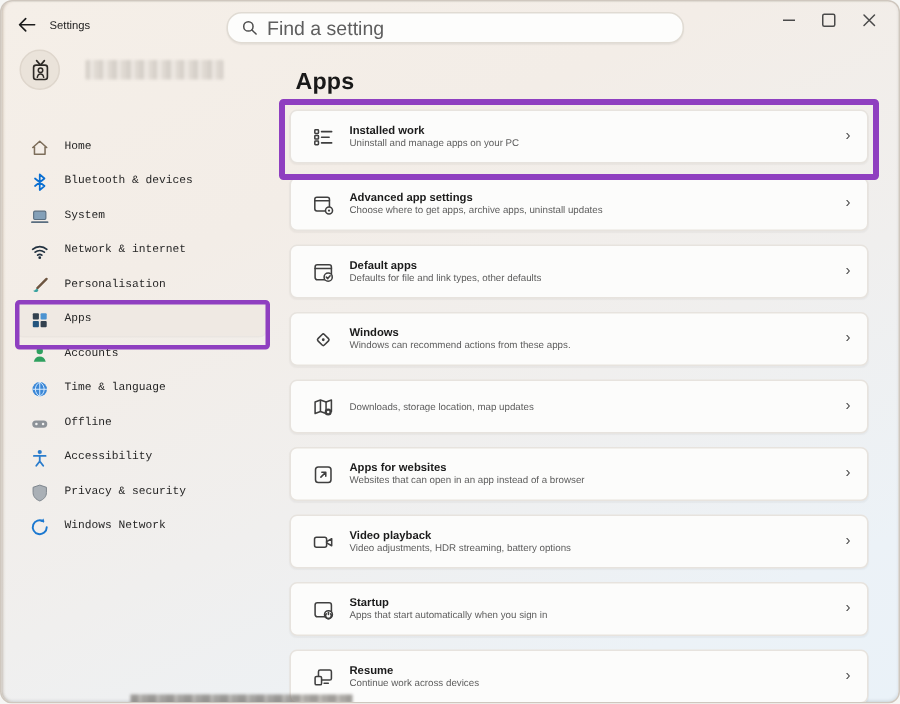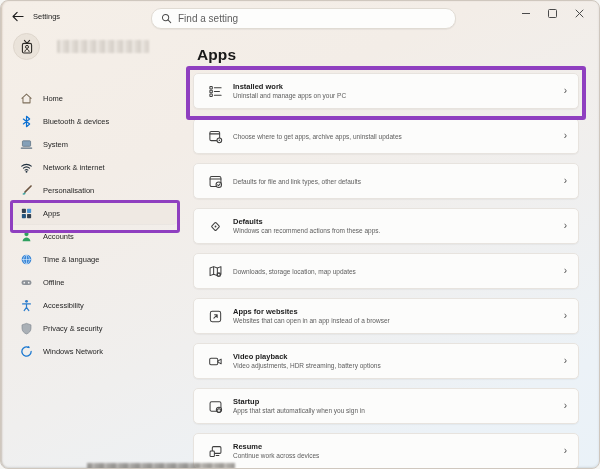--- a/index.html
+++ b/index.html
@@ -20,41 +20,41 @@
   .back-btn{position:absolute;left:9px;top:8px;width:15px;height:15px;display:flex;align-items:center;justify-content:center;border-radius:3px;cursor:pointer;}
   .app-title{position:absolute;left:32px;top:9px;font-size:7.5px;color:#1c1c1c;line-height:13px;}
   .search-box{
     position:absolute;left:150px;top:7px;width:303px;height:19px;border-radius:10px;
     background:#fdfdfc;border:1px solid #e0dbd3;box-shadow:0 1px 1px rgba(0,0,0,.05);
     display:flex;align-items:center;
   }
   .search-box svg{margin:0 6px 0 9px;flex:0 0 auto;}
   .search-box input{
     border:none;outline:none;background:transparent;flex:1;height:100%;
-    font-family:inherit;font-size:10px;color:#3a3a3a;padding:0;
+    font-family:inherit;font-size:13px;color:#3a3a3a;padding:0;
   }
   .search-box input::placeholder{color:#5e5e5e;opacity:1;}
   .win-controls{position:absolute;right:0;top:0;height:30px;display:flex;align-items:flex-start;}
   .win-btn{width:27px;height:24px;display:flex;align-items:center;justify-content:center;cursor:pointer;}
   .glyph-min{width:8px;height:1px;background:#4a4a4a;}
   .glyph-max{width:7px;height:7px;border:1px solid #4a4a4a;border-radius:1.5px;}
   
   .user-area{position:absolute;left:12px;top:32px;display:flex;align-items:center;gap:17px;}
   .avatar{width:25px;height:25px;border-radius:50%;background:#eae3da;border:1px solid #ded6cc;display:flex;align-items:center;justify-content:center;}
   .user-name-blur{
     width:92px;height:13px;border-radius:1px;opacity:.75;filter:blur(1px);
     background:repeating-linear-gradient(90deg,#cdc7c0 0 3px,#e9e4de 3px 6px,#d8d2cb 6px 9px);
   }
   
   .sidebar{position:absolute;left:10px;top:86px;width:166px;display:flex;flex-direction:column;gap:1px;}
   .side-item{
     height:22px;display:flex;align-items:center;gap:10px;padding-left:9px;
     border-radius:4px;cursor:pointer;
   }
-  .side-item .lbl{font-size:7.5px;color:#262626;white-space:nowrap;}
+  .side-item .lbl{font-size:7.5px;color:#262626;white-space:nowrap;font-family:Liberation Mono, monospace;}
   .side-item.selected{background:#efe9e3;box-shadow:0 0 0 1px rgba(0,0,0,.03);}
   .side-item svg{flex:0 0 auto;}
   
   .page-heading{position:absolute;left:196px;top:35px;font-size:15.5px;font-weight:700;color:#191919;letter-spacing:.1px;}
   .cards{position:absolute;left:192px;top:72px;width:386px;}
   .card{
     height:34px;margin-bottom:9px;background:#fcfcfb;border:1px solid #e7e3de;border-radius:5px;
     display:flex;align-items:center;cursor:pointer;box-shadow:0 1px 1px rgba(0,0,0,.04);
   }
   .card .c-icon{flex:0 0 auto;margin:0 10px 0 13px;display:flex;align-items:center;justify-content:center;width:16px;}
@@ -267,51 +267,53 @@
           <svg width="15" height="15" viewBox="0 0 16 16">
             <g fill="none" stroke="#3f3f3f" stroke-width="1.1" stroke-linecap="round">
               <rect x="2" y="2.6" width="10.4" height="9.8" rx="1.5"></rect>
               <path d="M2 5.2h10.4"></path>
               <circle cx="12.1" cy="12.1" r="2.5" fill="#fbfbfa"></circle>
               <circle cx="12.1" cy="12.1" r="0.8" fill="#3f3f3f" stroke="none"></circle>
             </g>
           </svg>
         </span>
       <span class="c-text">
+        <span class="c-title" style="display:block">Advanced app settings</span>
         <span class="c-desc" style="display:block">Choose where to get apps, archive apps, uninstall updates</span>
       </span>
       <span class="c-chevron">›</span>
     </div>
 
     <div class="card">
       <span class="c-icon">
           <svg width="15" height="15" viewBox="0 0 16 16">
             <g fill="none" stroke="#3f3f3f" stroke-width="1.1" stroke-linecap="round">
               <rect x="2.2" y="2.6" width="11.6" height="10.8" rx="1.6"></rect>
               <path d="M2.2 5.3h11.6"></path>
               <circle cx="11.5" cy="11.5" r="2.9" fill="#fbfbfa"></circle>
               <path d="M10.2 11.5l1 1 1.7-2" stroke-linejoin="round"></path>
             </g>
           </svg>
         </span>
       <span class="c-text">
+        <span class="c-title" style="display:block">Default apps</span>
         <span class="c-desc" style="display:block">Defaults for file and link types, other defaults</span>
       </span>
       <span class="c-chevron">›</span>
     </div>
 
     <div class="card">
       <span class="c-icon">
           <svg width="15" height="15" viewBox="0 0 16 16">
             <rect x="4.8" y="4.8" width="6.4" height="6.4" rx="1.1" transform="rotate(45 8 8)" fill="none" stroke="#3f3f3f" stroke-width="1.1"></rect>
             <circle cx="8" cy="8" r="1" fill="#3f3f3f"></circle>
           </svg>
         </span>
       <span class="c-text">
-        <span class="c-title" style="display:block">Defaults</span>
+        <span class="c-title" style="display:block">Windows</span>
         <span class="c-desc" style="display:block">Windows can recommend actions from these apps.</span>
       </span>
       <span class="c-chevron">›</span>
     </div>
 
     <div class="card">
       <span class="c-icon">
           <svg width="15" height="15" viewBox="0 0 16 16">
             <g fill="none" stroke="#3f3f3f" stroke-width="1.1" stroke-linejoin="round">
               <path d="M2.2 4.2 6 2.8l4 1.4 3.8-1.4v8.2L10 12.4 6 11l-3.8 1.4z"></path>

